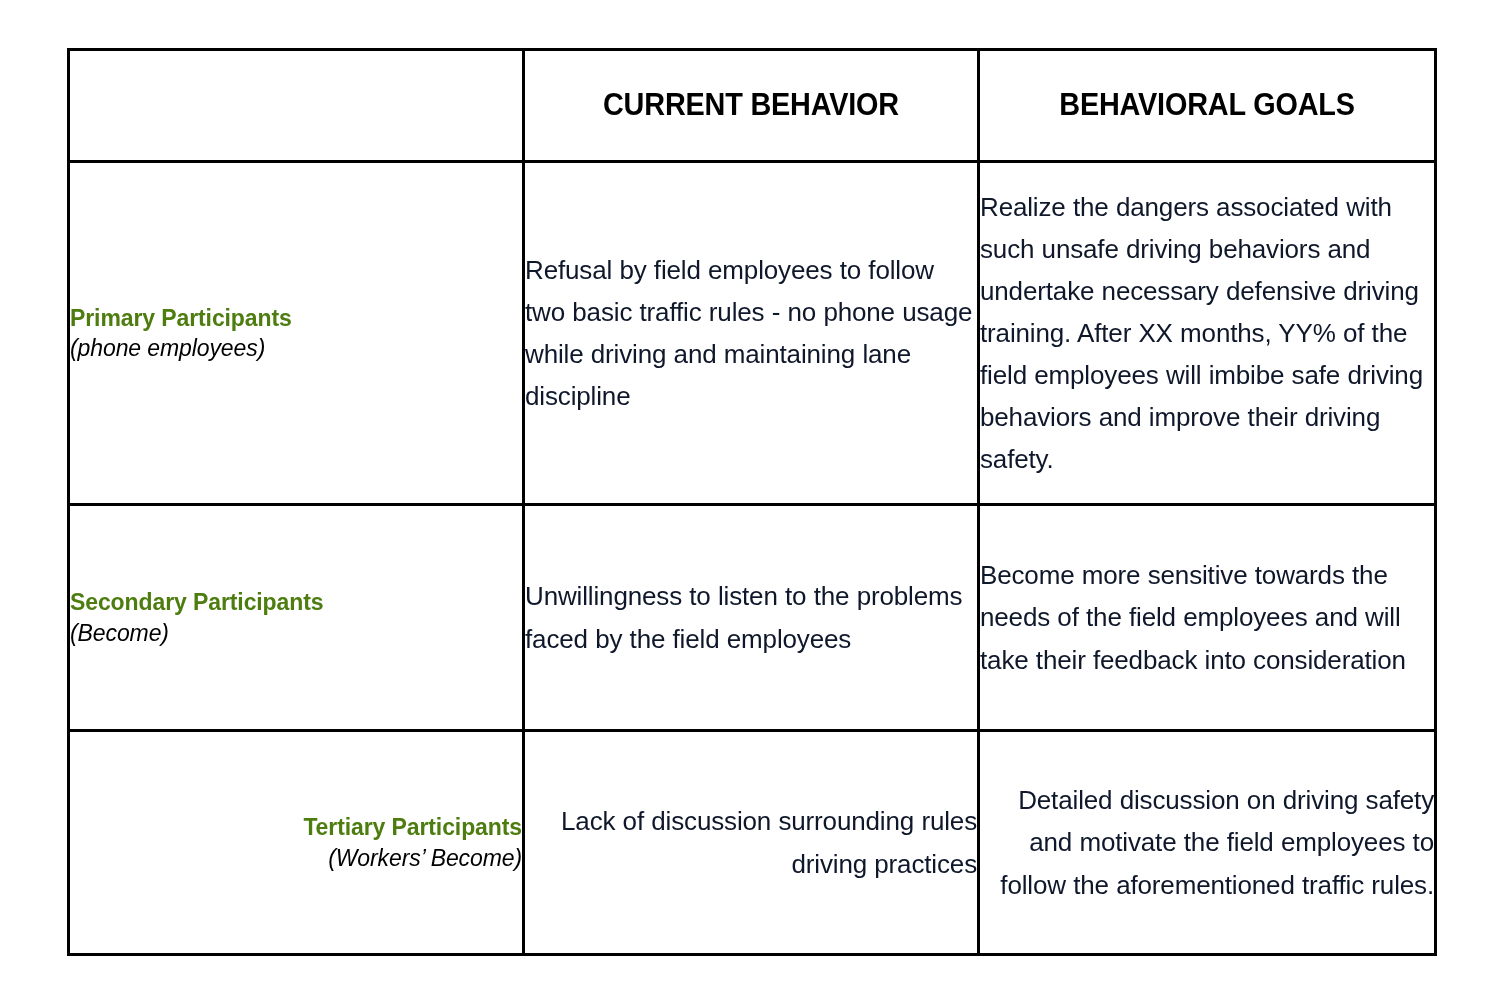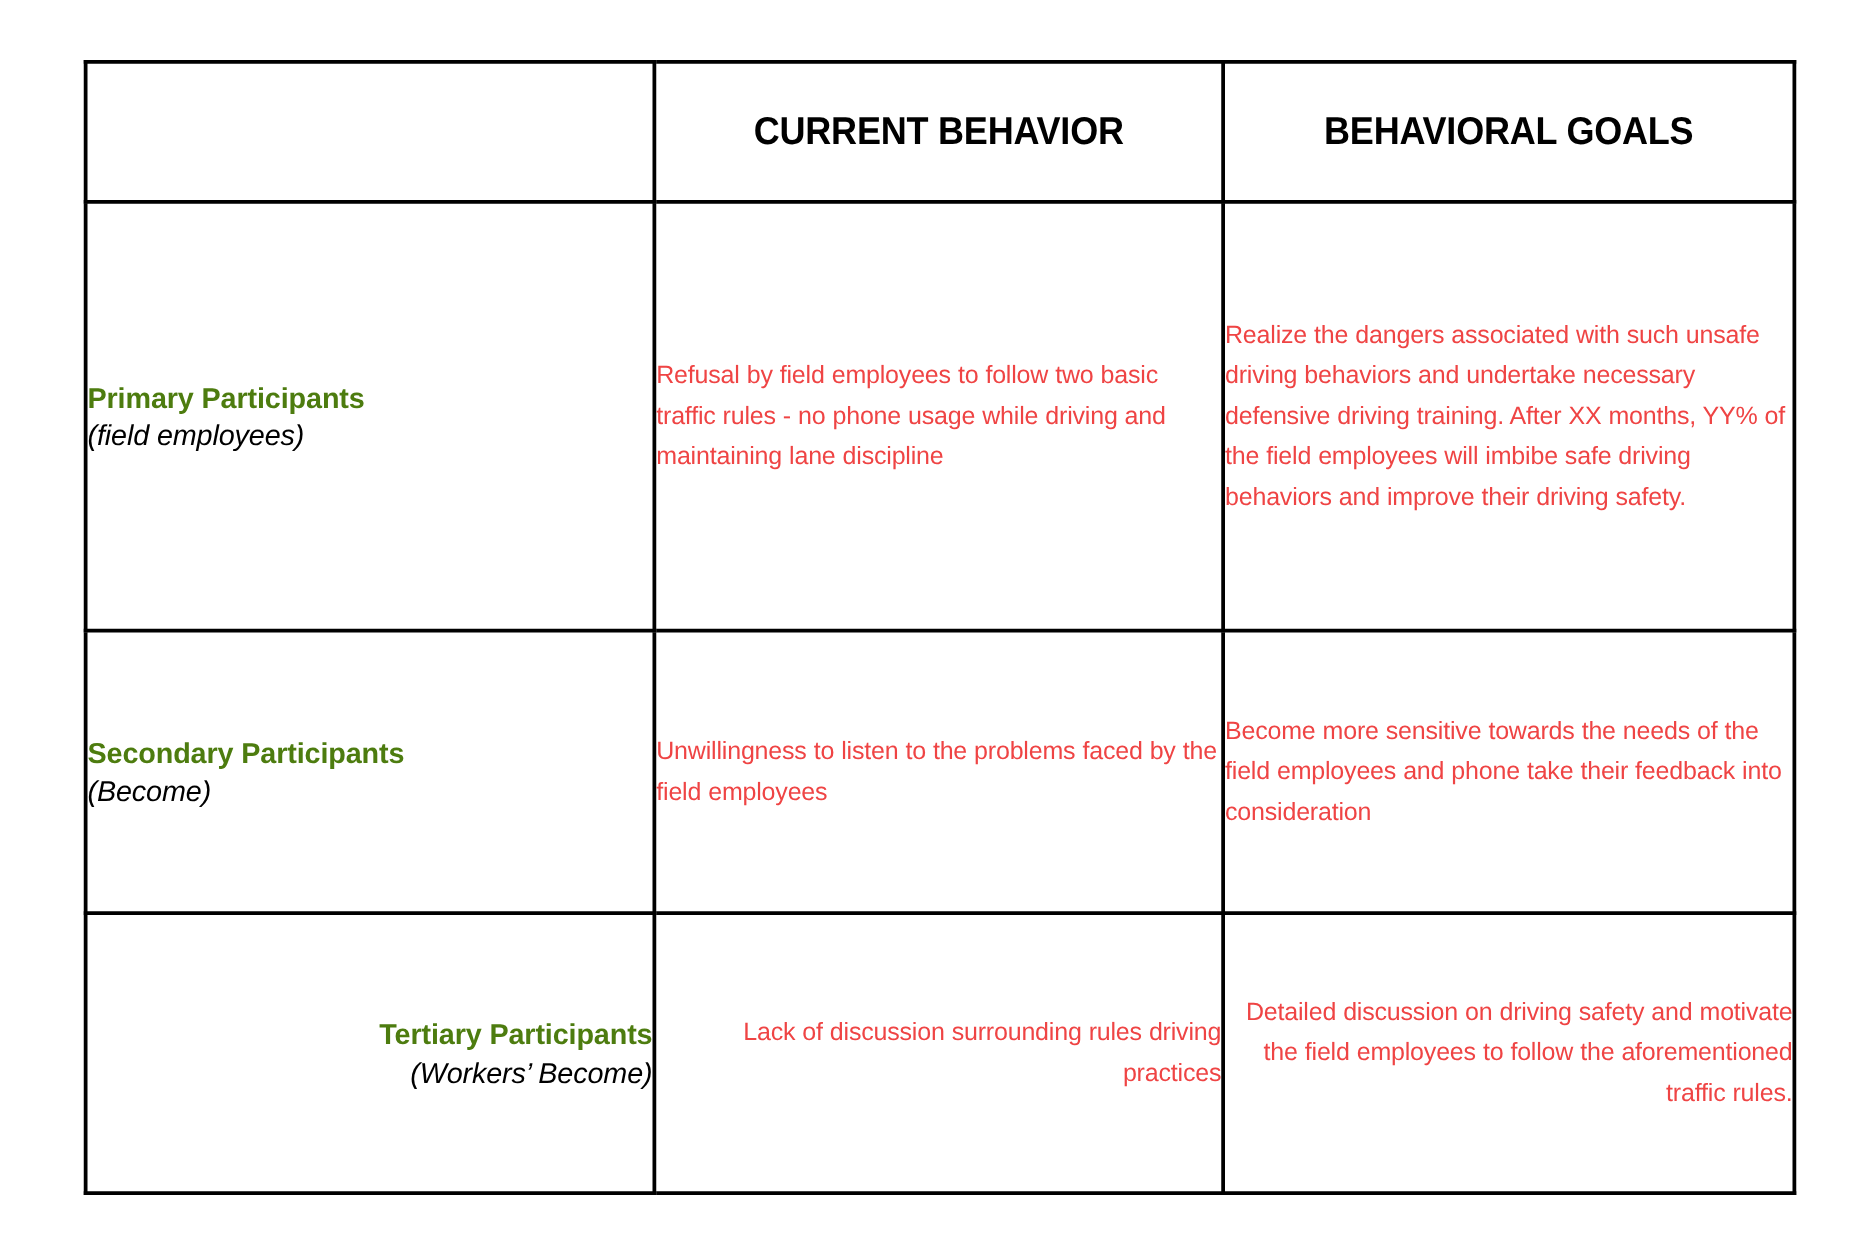--- a/index.html
+++ b/index.html
@@ -100,24 +100,24 @@
   }
 
   .body-cell {
     padding: 0 24px 0 22px;
     vertical-align: middle;
   }
   .body-text {
     display: block;
     font-family: "Liberation Sans", sans-serif;
     font-weight: normal;
-    font-size: 20px;
+    font-size: 26px;
     line-height: 1.62;
     letter-spacing: -0.15px;
-    color: #ef4444;
+    color: #0f172a;
     word-spacing: 0.2px;
   }
 
   .goals-cell { padding: 0 20px 0 22px; }
 </style>
 </head>
 <body>
 
 <div id="page">
 
@@ -140,40 +140,40 @@
           <span class="header-text">BEHAVIORAL GOALS</span>
         </th>
       </tr>
     </thead>
 
     <tbody>
 
       <tr class="row-1">
         <td class="label-cell">
           <span class="label-title">Primary Participants</span>
-          <span class="label-sub">(field employees)</span>
+          <span class="label-sub">(phone employees)</span>
         </td>
         <td class="body-cell">
           <span class="body-text">Refusal by field employees to follow two basic traffic rules - no phone usage while driving and maintaining lane discipline</span>
         </td>
         <td class="body-cell goals-cell">
           <span class="body-text">Realize the dangers associated with such unsafe driving behaviors and undertake necessary defensive driving training. After XX months, YY% of the field employees will imbibe safe driving behaviors and improve their driving safety.</span>
         </td>
       </tr>
 
       <tr class="row-2">
         <td class="label-cell">
           <span class="label-title">Secondary Participants</span>
           <span class="label-sub">(Become)</span>
         </td>
         <td class="body-cell">
           <span class="body-text">Unwillingness to listen to the problems faced by the field employees</span>
         </td>
         <td class="body-cell goals-cell">
-          <span class="body-text">Become more sensitive towards the needs of the field employees and phone take their feedback into consideration</span>
+          <span class="body-text">Become more sensitive towards the needs of the field employees and will take their feedback into consideration</span>
         </td>
       </tr>
 
       <tr class="row-3">
         <td class="label-cell">
           <span class="label-title">Tertiary Participants</span>
           <span class="label-sub">(Workers’ Become)</span>
         </td>
         <td class="body-cell">
           <span class="body-text">Lack of discussion surrounding rules driving practices</span>

